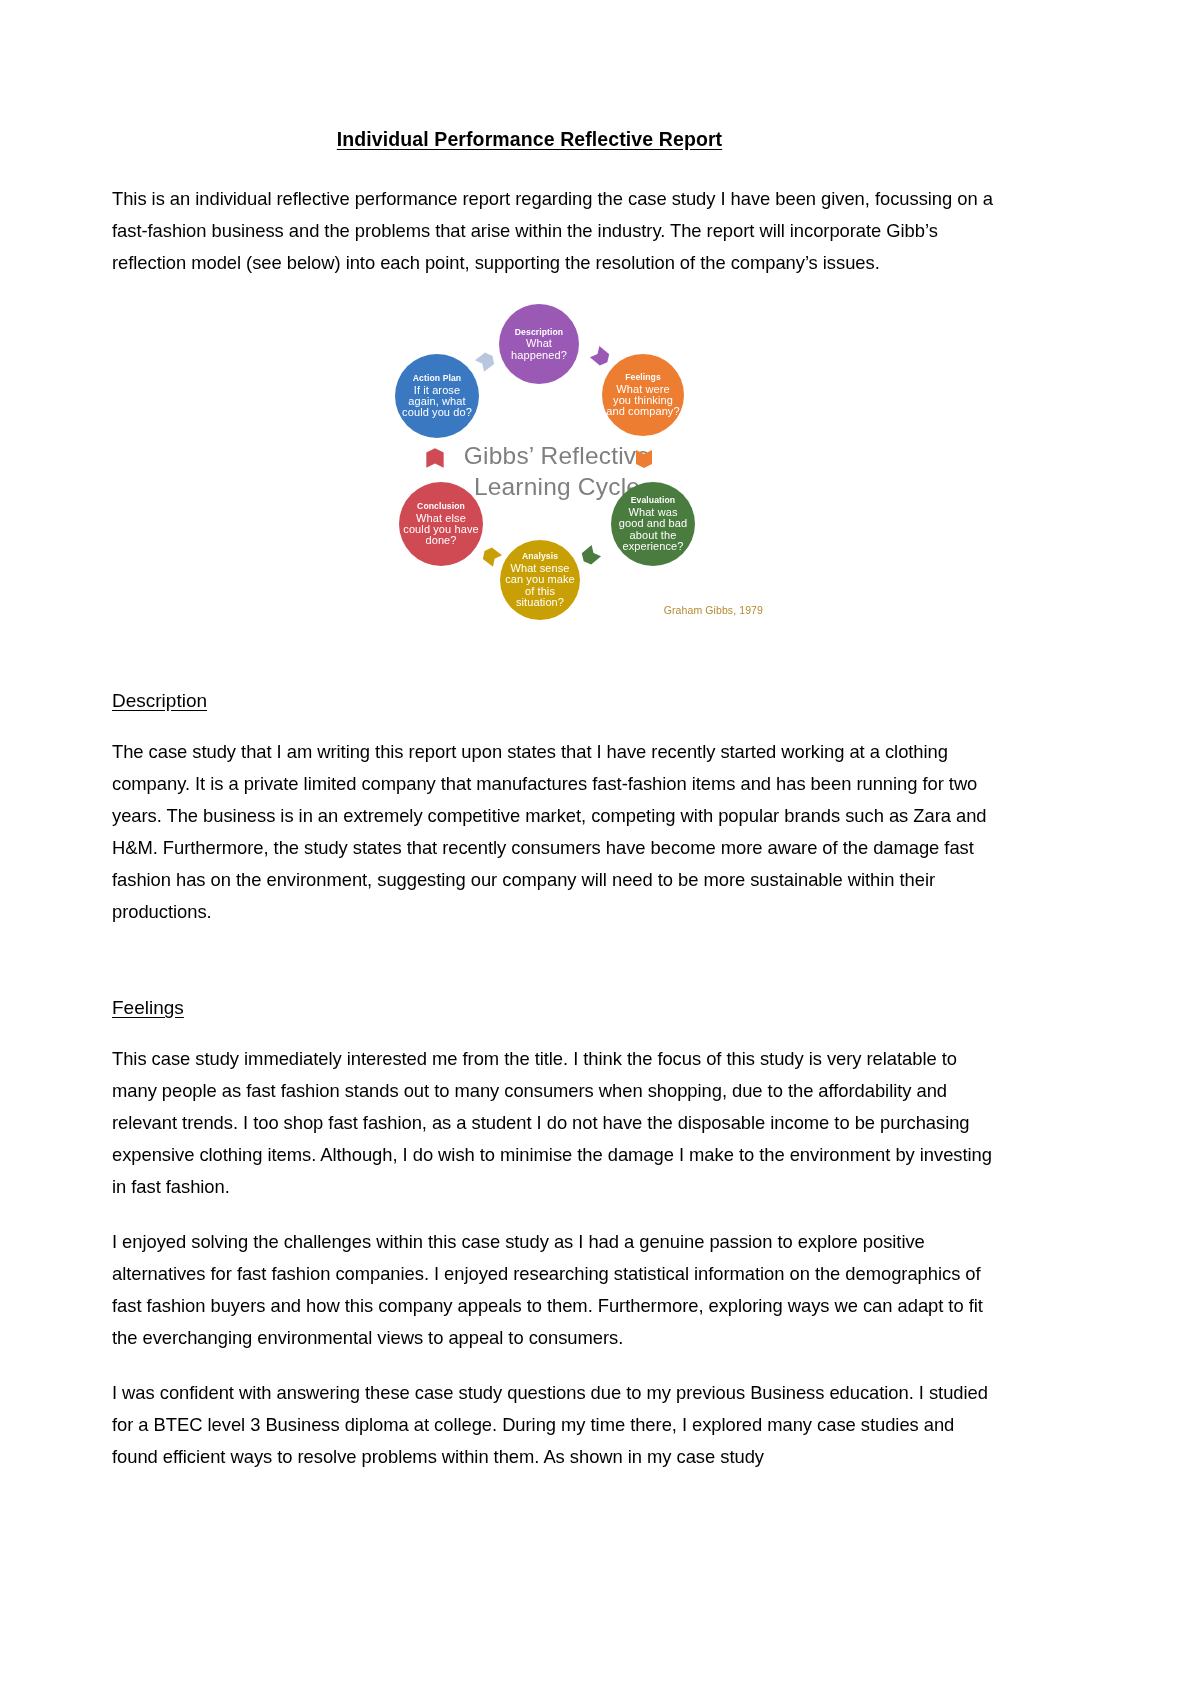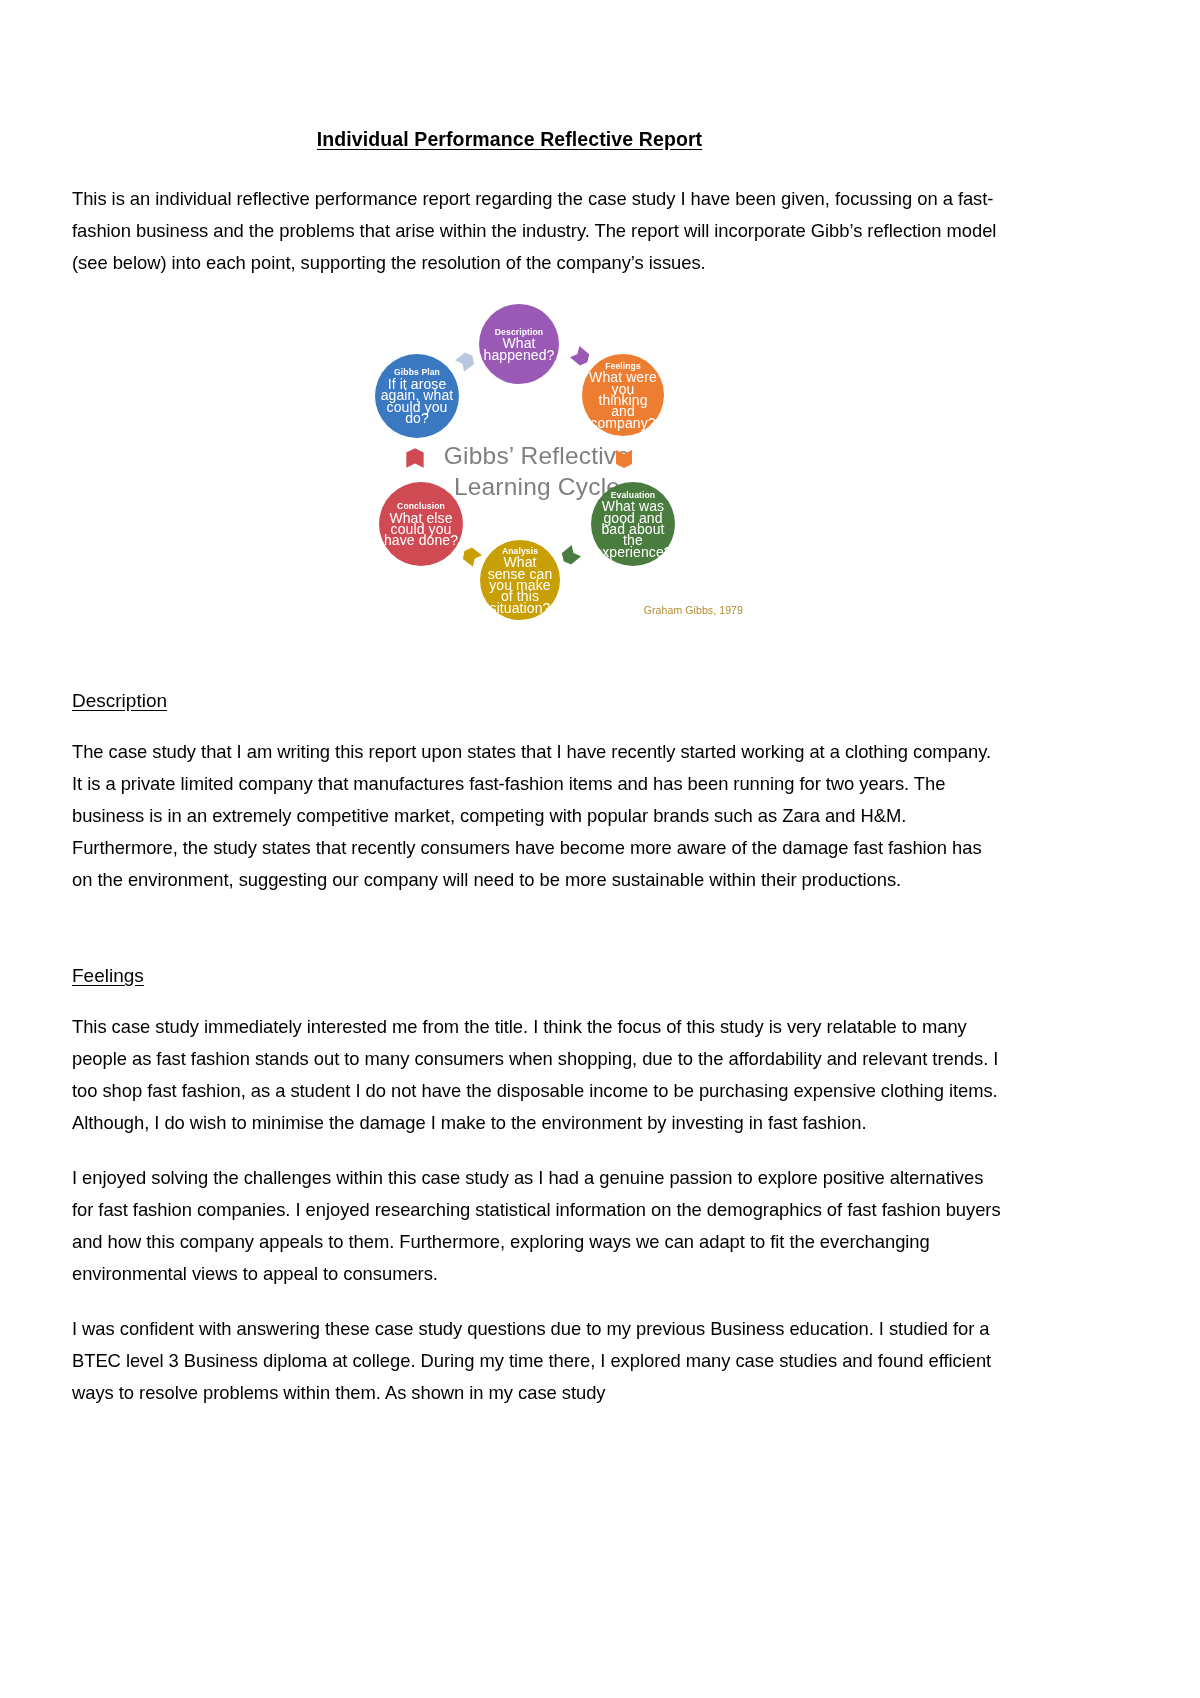--- a/index.html
+++ b/index.html
@@ -13,21 +13,21 @@
     font-family: "Liberation Serif", "DejaVu Serif", serif;
     color: #000000;
     overflow: hidden;
   }
   .page {
     position: relative;
     width: 1200px;
     height: 1698px;
     background: #ffffff;
     box-sizing: border-box;
-    padding: 128px 198px 0 72px;
+    padding: 128px 198px 0 112px;
   }
   .doc-title {
     text-align: center;
     font-family: "Liberation Sans", "DejaVu Sans", sans-serif;
     font-size: 19.5px;
     font-weight: 700;
     text-decoration: underline;
     text-underline-offset: 3px;
     letter-spacing: 0.1px;
     margin: 0 0 32px 0;
@@ -82,21 +82,21 @@
     padding: 4px;
   }
   .node .n-title {
     font-weight: 700;
     font-size: 8.6px;
     line-height: 11.4px;
     letter-spacing: 0.1px;
   }
   .node .n-q {
     font-weight: 400;
-    font-size: 14px;
+    font-size: 11px;
     line-height: 11.4px;
     letter-spacing: 0.1px;
   }
   .center-label {
     position: absolute;
     left: 50%;
     top: 138px;
     transform: translateX(-50%);
     width: 260px;
     text-align: center;
@@ -159,21 +159,21 @@
         <div class="n-title">Analysis</div>
         <div class="n-q">What sense can you make of this situation?</div>
       </div>
 
       <div class="node" style="left:52px; top:180px; width:84px; height:84px; background:#d04a54;">
         <div class="n-title">Conclusion</div>
         <div class="n-q">What else could you have done?</div>
       </div>
 
       <div class="node" style="left:48px; top:52px; width:84px; height:84px; background:#3a78c2;">
-        <div class="n-title">Gibbs Plan</div>
+        <div class="n-title">Action Plan</div>
         <div class="n-q">If it arose again, what could you do?</div>
       </div>
 
       <div class="chev" style="left:128px; top:48px; transform:rotate(-38deg);">
         <svg viewBox="0 0 24 24">
             <path d="M3 4 L17 4 L21 12 L17 20 L3 20 L7 12 Z" fill="#b8c6e0"></path>
           </svg>
       </div>
       <div class="chev" style="left:243px; top:44px; transform:rotate(40deg);">
         <svg viewBox="0 0 24 24">

